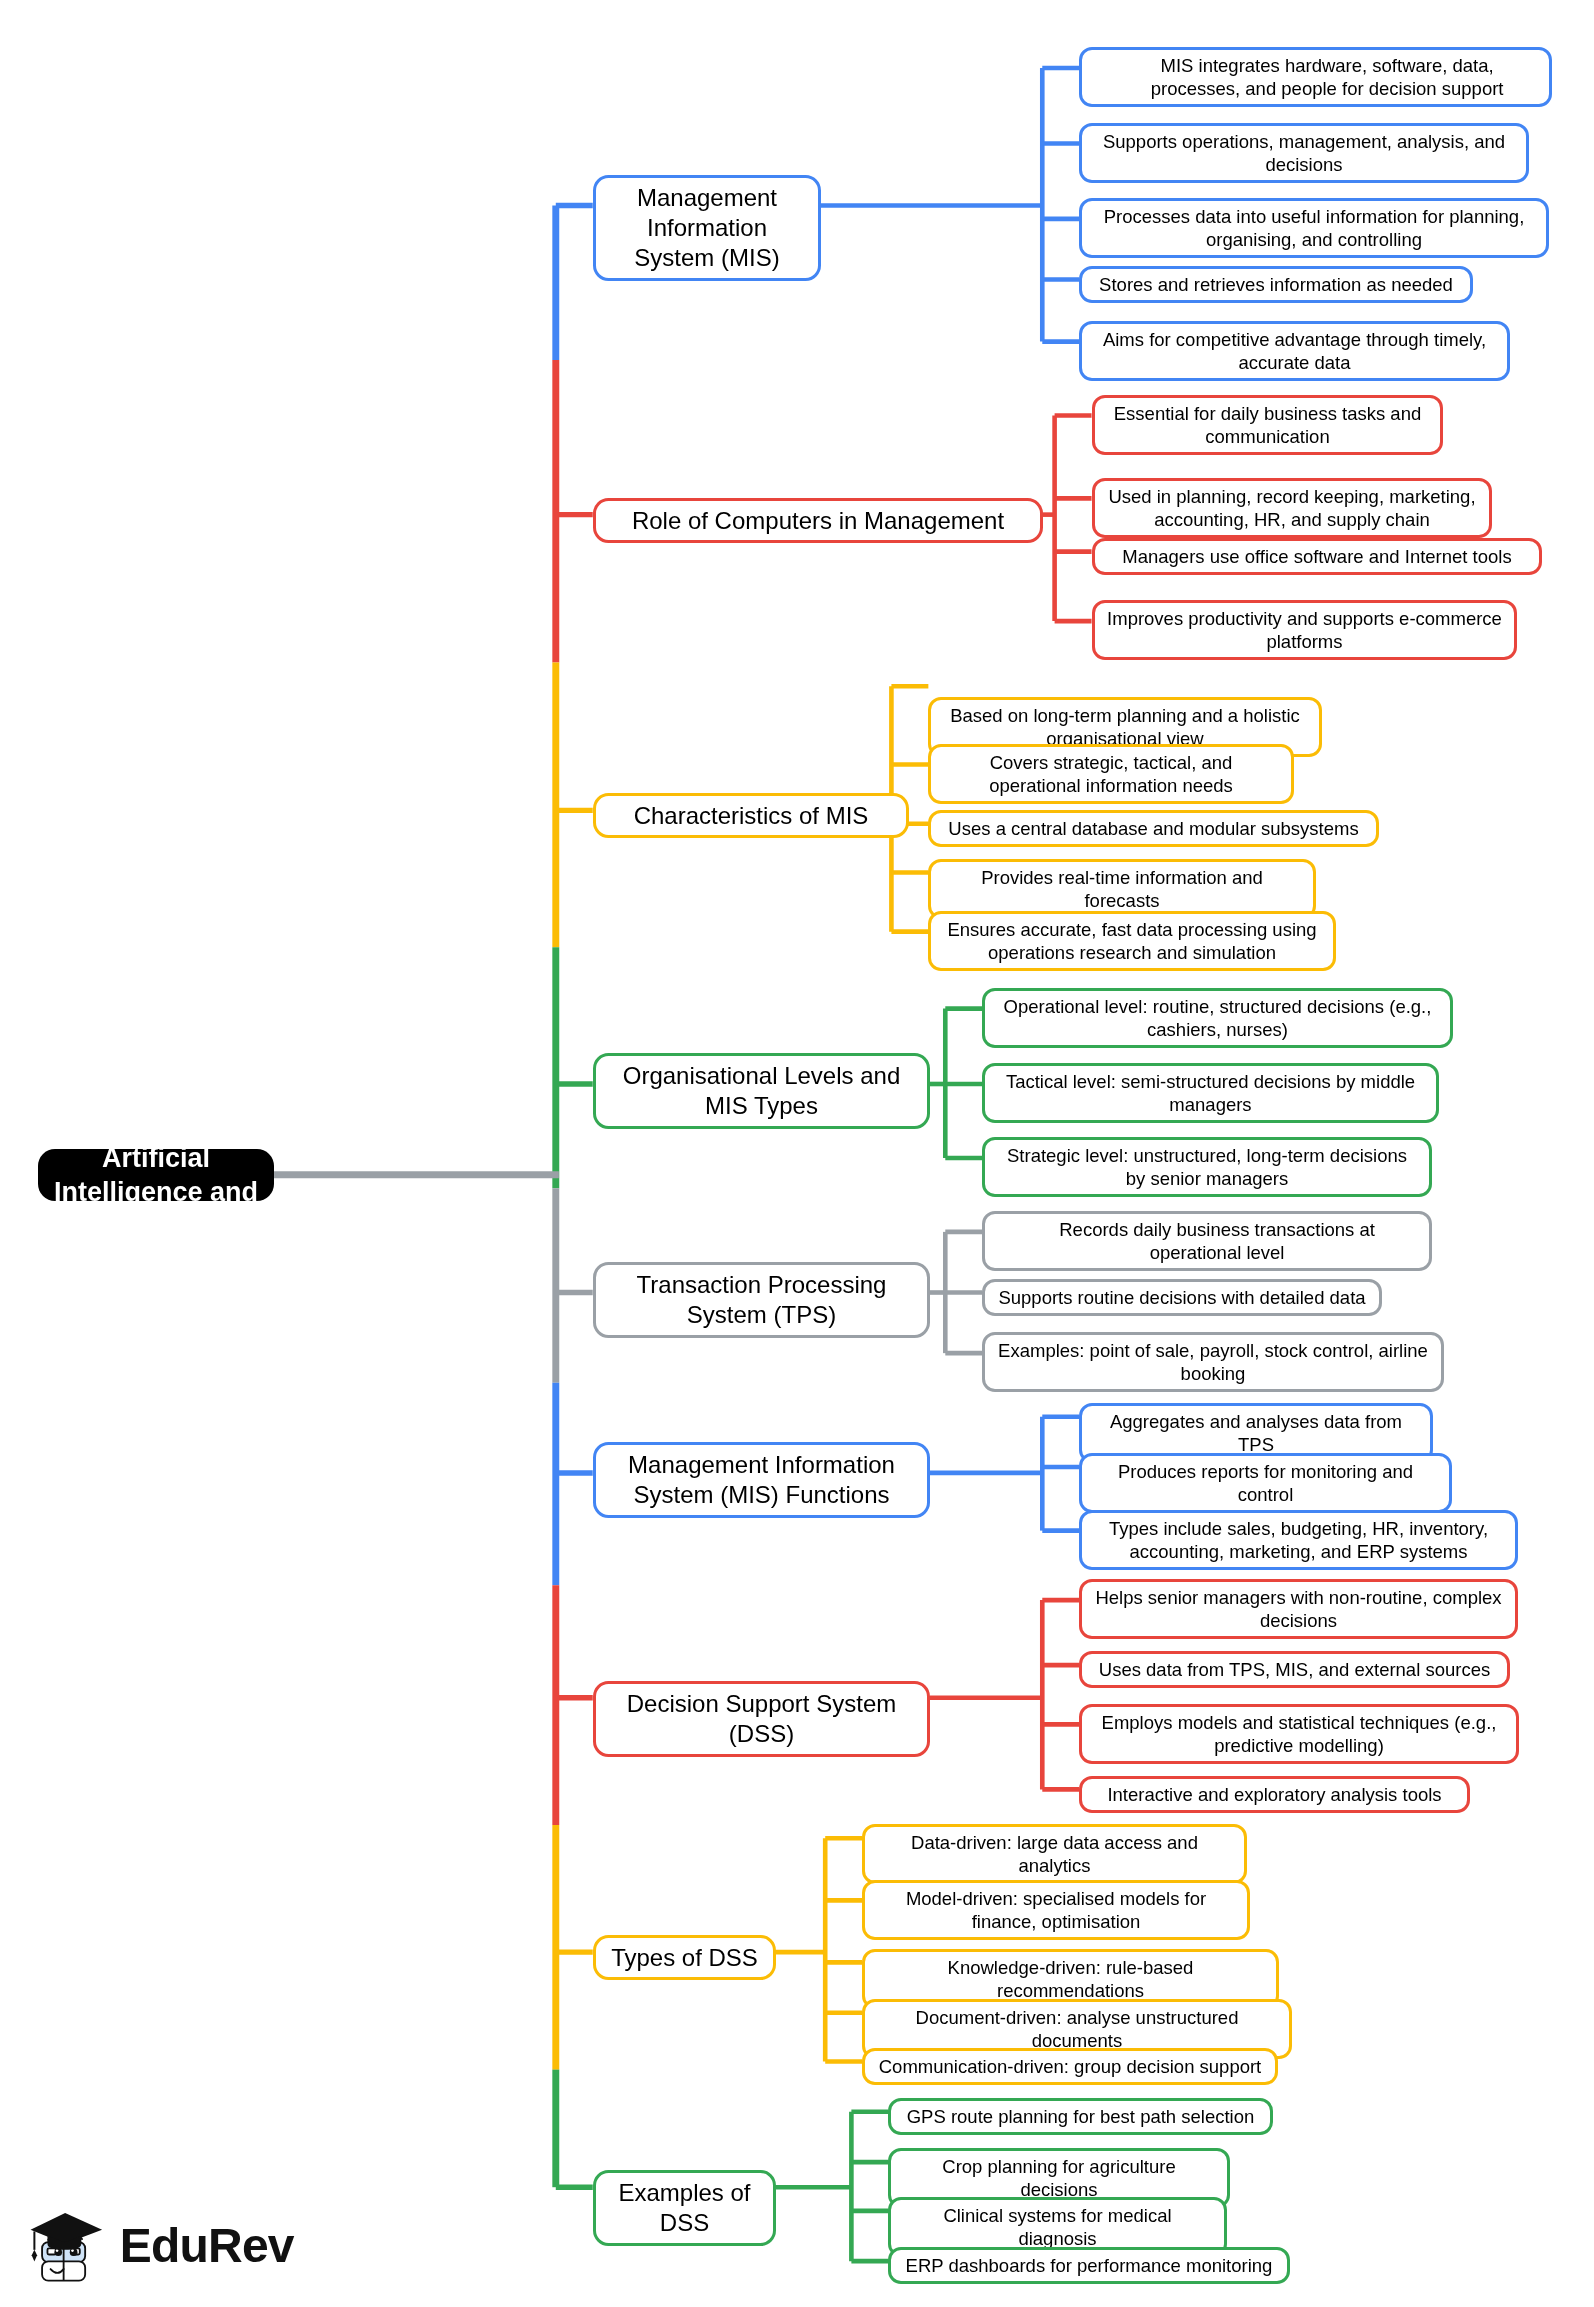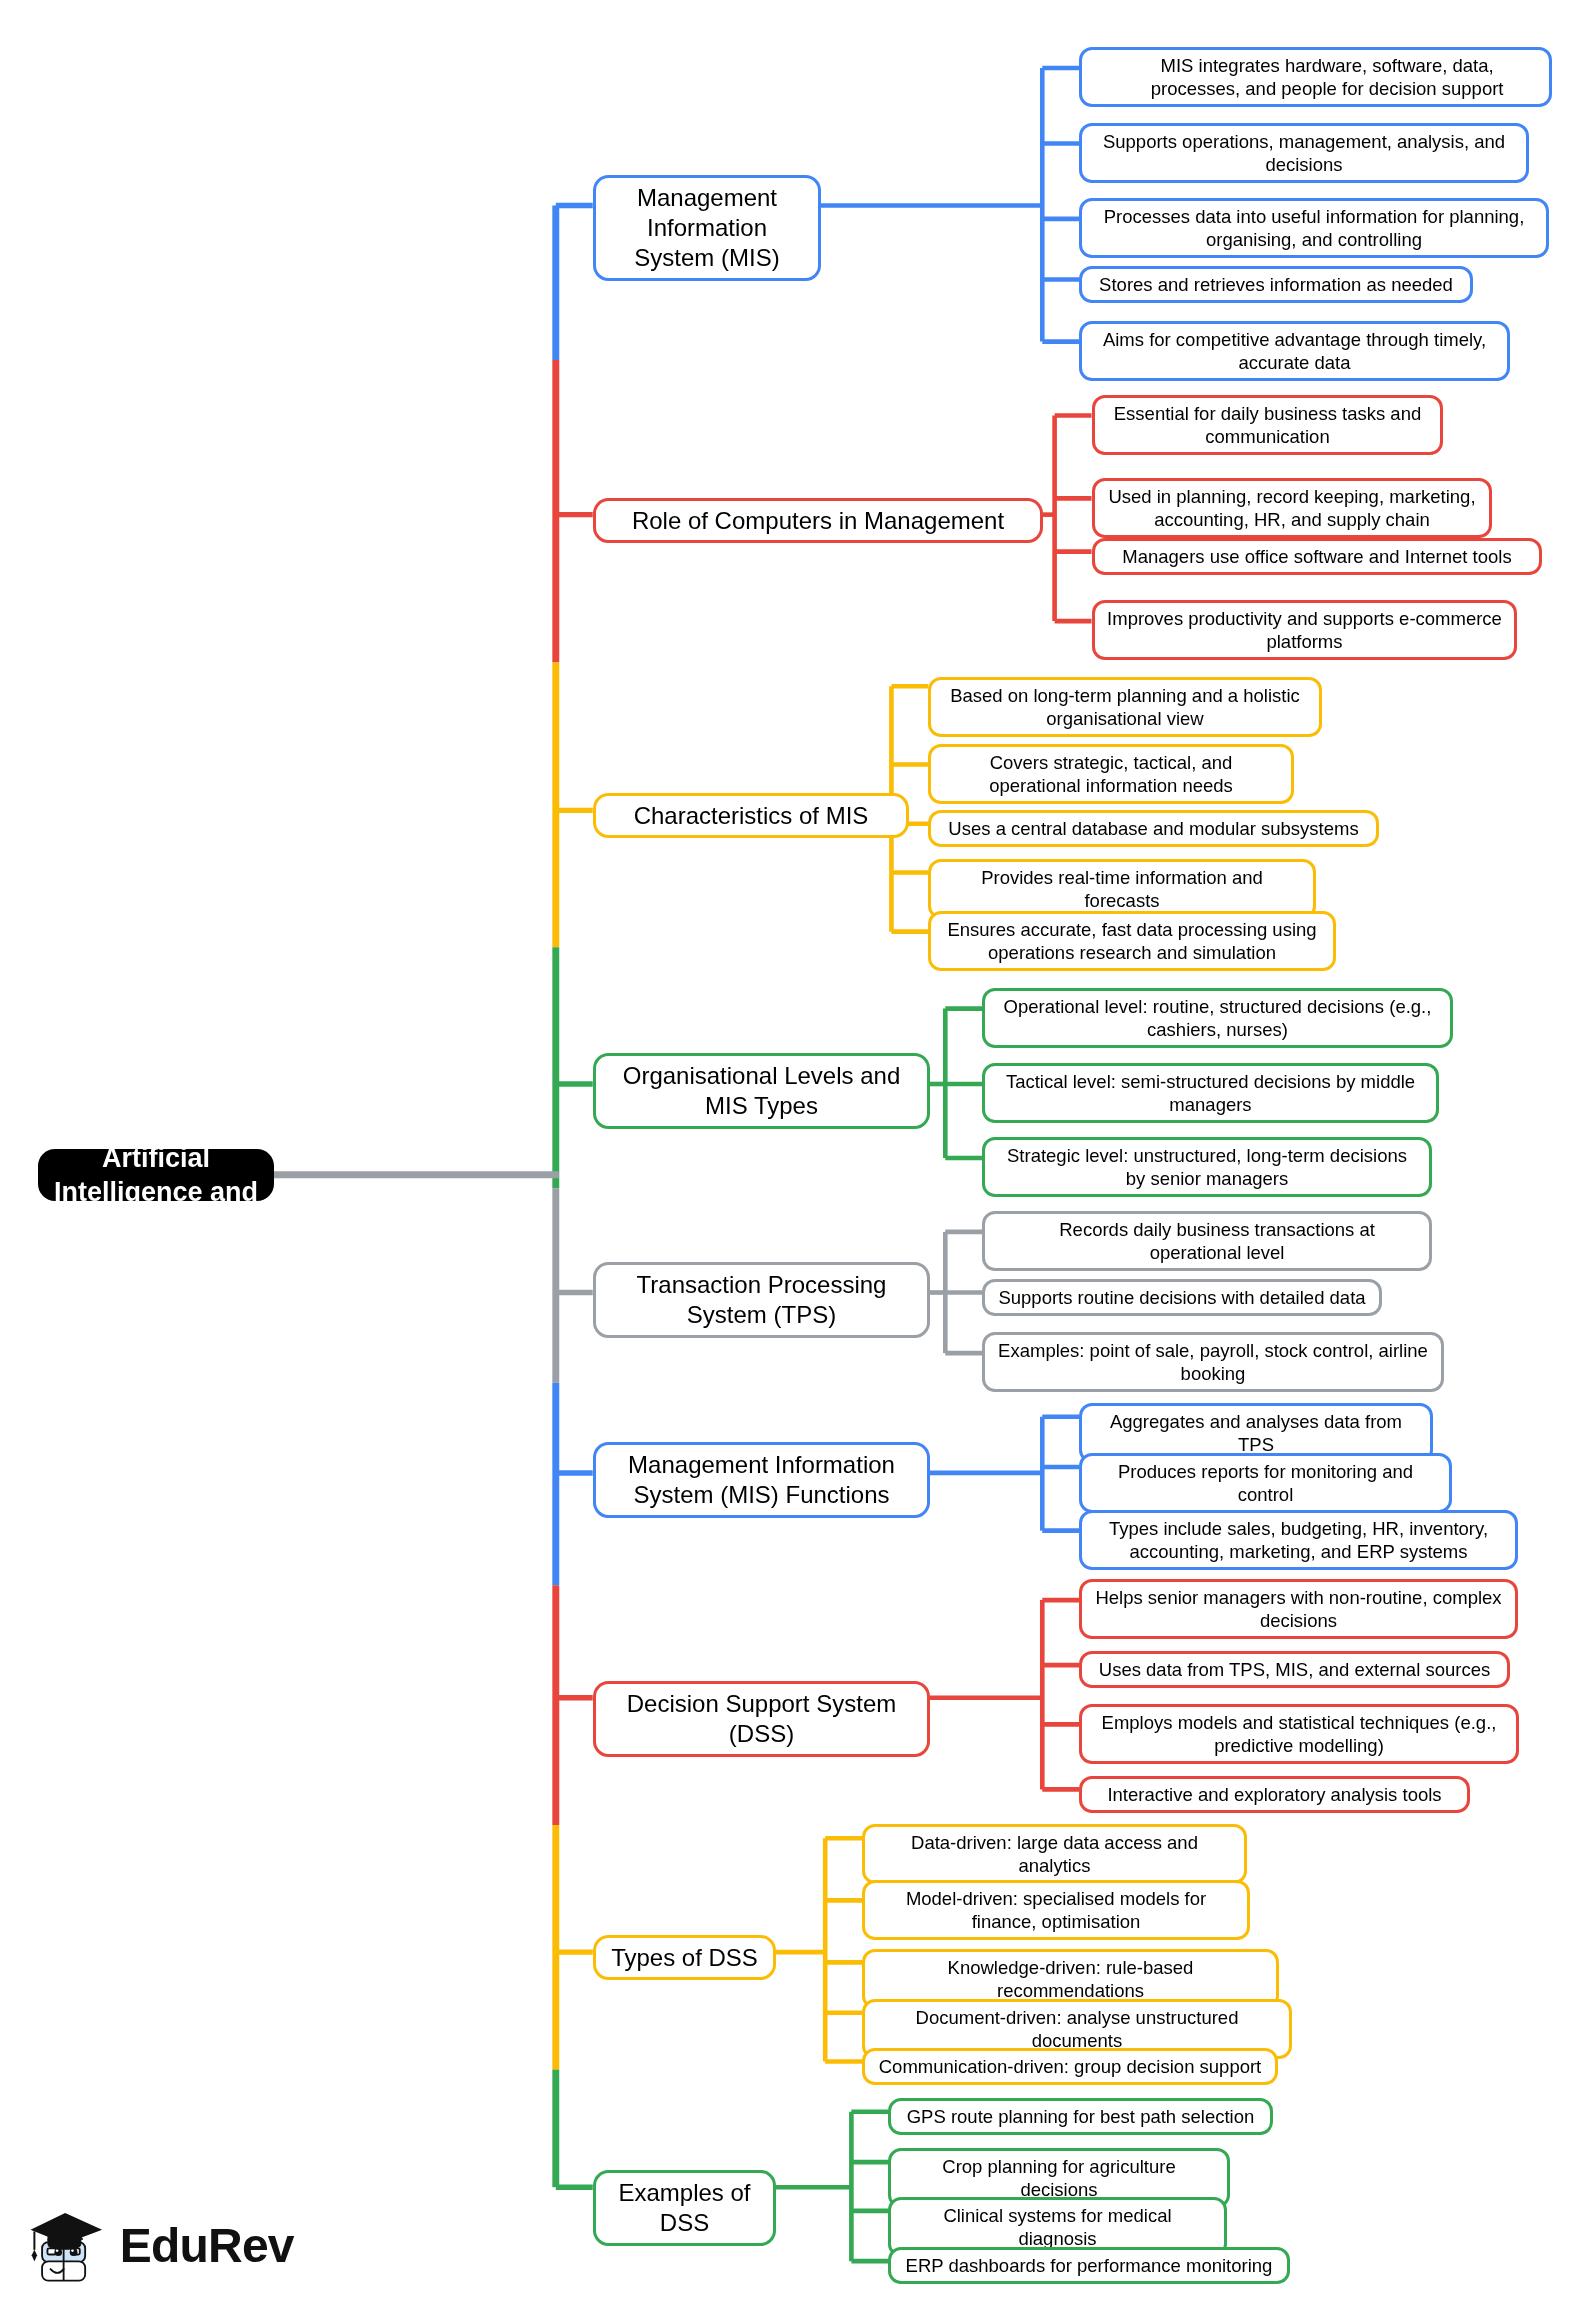--- a/index.html
+++ b/index.html
@@ -186,21 +186,21 @@
       </div>
       <div class="node node-leaf" style="left: 1092px; top: 538px; width: 450px; min-height: 28px; border-color: rgb(232, 69, 60);">
         <span>Managers use office software and Internet tools</span>
       </div>
       <div class="node node-leaf" style="left: 1092px; top: 600px; width: 425px; min-height: 42px; border-color: rgb(232, 69, 60);">
         <span>Improves productivity and supports e-commerce platforms</span>
       </div>
       <div class="node node-branch" style="left: 593px; top: 793px; width: 316px; min-height: 34px; border-color: rgb(251, 188, 5);">
         <span>Characteristics of MIS</span>
       </div>
-      <div class="node node-leaf" style="left: 928px; top: 677px; width: 394px; min-height: 42px; border-color: rgb(251, 188, 5);">
+      <div class="node node-leaf" style="left: 928px; top: 697px; width: 394px; min-height: 42px; border-color: rgb(251, 188, 5);">
         <span>Based on long-term planning and a holistic organisational view</span>
       </div>
       <div class="node node-leaf" style="left: 928px; top: 744px; width: 366px; min-height: 42px; border-color: rgb(251, 188, 5);">
         <span>Covers strategic, tactical, and operational information needs</span>
       </div>
       <div class="node node-leaf" style="left: 928px; top: 810px; width: 451px; min-height: 28px; border-color: rgb(251, 188, 5);">
         <span>Uses a central database and modular subsystems</span>
       </div>
       <div class="node node-leaf" style="left: 928px; top: 859px; width: 388px; min-height: 28px; border-color: rgb(251, 188, 5);">
         <span>Provides real-time information and forecasts</span>

